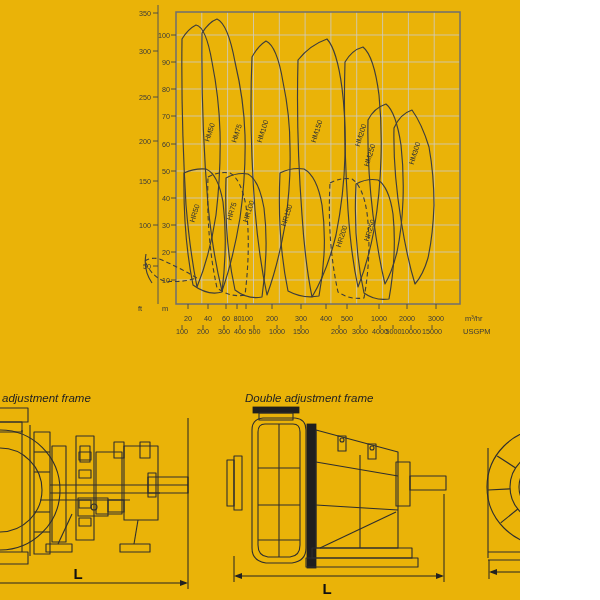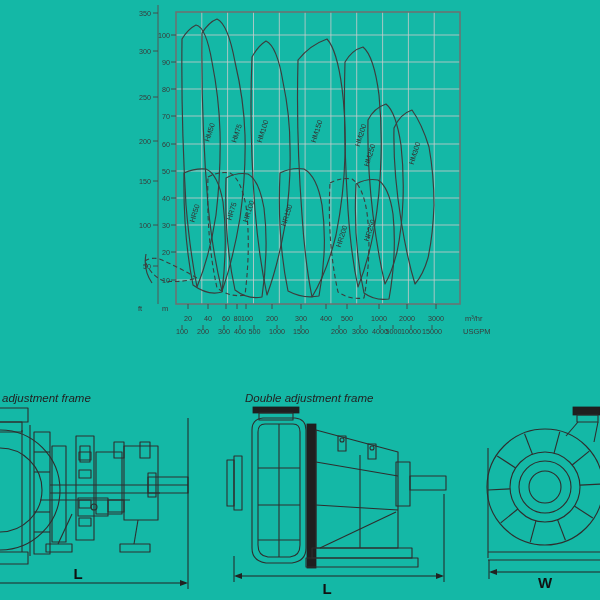--- a/index.html
+++ b/index.html
@@ -1,16 +1,16 @@
 <!DOCTYPE html>
 <html><head>
 <meta charset="utf-8">
 <style>
   html,body{margin:0;padding:0;background:#ffffff;}
-  .canvas{position:relative;width:600px;height:600px;background:#14b8a6;overflow:hidden;
+  .canvas{position:relative;width:520px;height:600px;background:#eab308;overflow:hidden;
           font-family:"Liberation Sans", sans-serif;}
   svg{position:absolute;left:0;top:0;}
   text{fill:#333;}
   .tick{font-size:7.2px;fill:#3a3a3a;}
   .unit{font-size:7.5px;fill:#3a3a3a;}
   .curvelbl{font-size:7.2px;fill:#333;}
   .caption{font-size:11.5px;font-style:italic;fill:#222;}
   .dimlbl{font-size:15px;font-weight:bold;fill:#111;}
   .env{fill:none;stroke:#3d3d3d;stroke-width:1.15;stroke-linejoin:round;}
   .envd{fill:none;stroke:#3d3d3d;stroke-width:1.1;stroke-dasharray:4.5,3;stroke-linejoin:round;}

